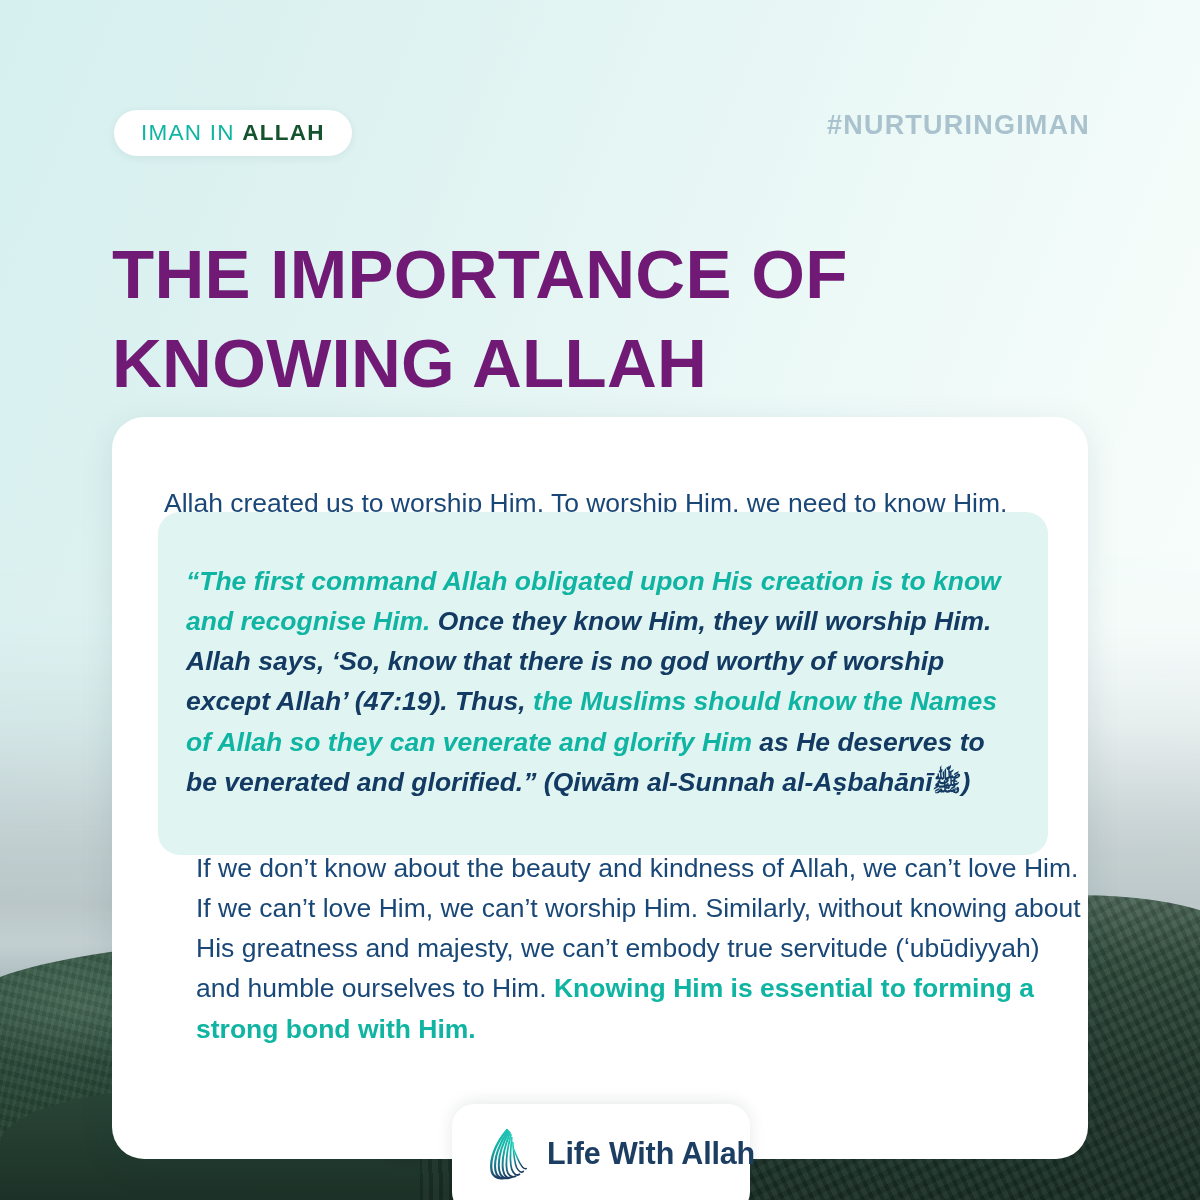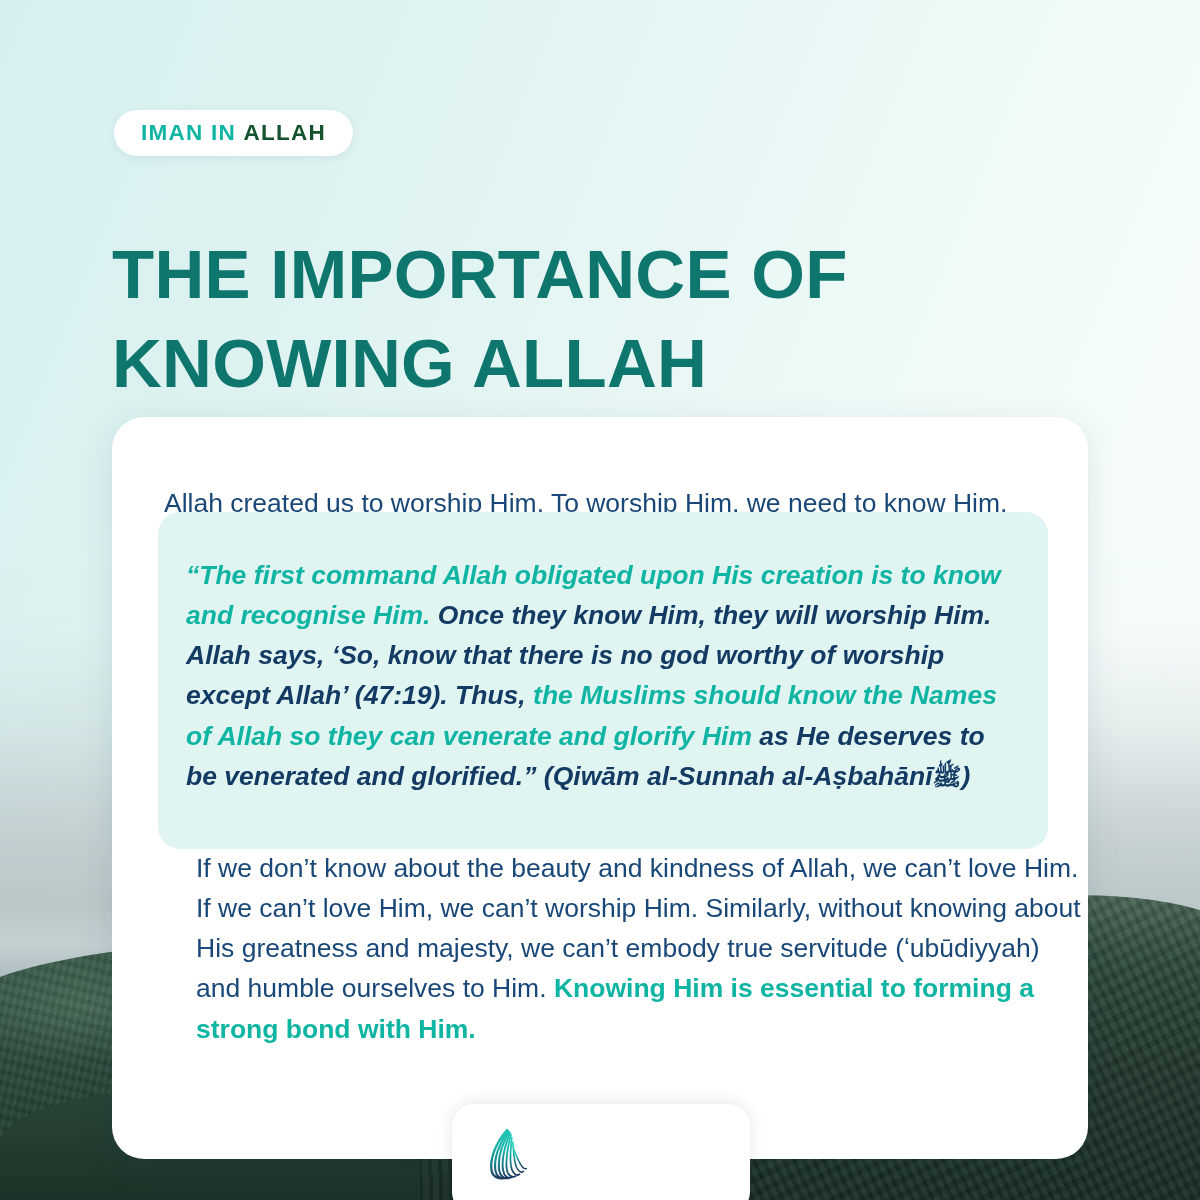--- a/index.html
+++ b/index.html
@@ -160,38 +160,38 @@
     padding: 0 27px;
     display: flex;
     align-items: center;
     background: #ffffff;
     border-radius: 26px;
     box-shadow: 0 2px 10px rgba(20,60,70,.07);
     letter-spacing: .055em;
     font-size: 22.5px;
     white-space: nowrap;
   }
-  .badge .b-light { color: #0fb5a2; font-weight: 700; }
+  .badge .b-light { color: #0fb5a2; font-weight: 400; }
   .badge .b-bold  { color: #14532d; font-weight: 800; margin-left: .34em; }
 
   .hashtag {
     position: absolute;
     right: 110px; top: 110px;
     font-size: 27px;
     font-weight: 700;
     letter-spacing: .045em;
     color: #a9c2cd;
     white-space: nowrap;
   }
 
   .title {
     position: absolute;
     left: 112px; top: 185px;
     width: 900px;
-    color: #0f766e;
+    color: #701a75;
     font-size: 69px;
     font-weight: 800;
     line-height: 1.28;
     letter-spacing: .004em;
     white-space: pre-line;
   }
 
   
   .card {
     position: absolute;
@@ -210,21 +210,21 @@
     color: #194878;
     font-size: 26.5px;
     font-weight: 400;
     line-height: 1.36;
   }
 
   .quotebox {
     position: absolute;
     left: 46px; top: 95px;
     width: 890px;
-    padding: 16px 28px 26px 28px;
+    padding: 22px 28px 26px 28px;
     box-sizing: border-box;
     background: #e0f4f1;
     border-radius: 22px;
   }
   .quote-text {
     color: #133a62;
     font-size: 26.5px;
     font-weight: 700;
     font-style: italic;
     line-height: 1.52;
@@ -292,20 +292,21 @@
     <div class="bg-cool-tint"></div>
   </div>
 
   <div class="top-wash"></div>
 
   <div class="badge">
     <span class="b-light">IMAN IN</span>
       <span class="b-bold">ALLAH</span>
   </div>
 
+  <div class="hashtag">#NURTURINGIMAN</div>
 
   <h1 class="title">THE IMPORTANCE OF
 KNOWING ALLAH</h1>
 
   <div class="card">
 
     <p class="lead">Allah created us to worship Him. To worship Him, we need to know Him.</p>
 
     <div class="quotebox">
       <p class="quote-text"><span class="hl">“The first command Allah obligated upon His creation is to know and recognise Him.</span><span> Once they know Him, they will worship Him. Allah says, ‘So, know that there is no god worthy of worship except Allah’ (47:19). Thus, </span><span class="hl">the Muslims should know the Names of Allah so they can venerate and glorify Him</span><span> as He deserves to be venerated and glorified.” </span><span>(Qiwām al-Sunnah al-Aṣbahānī</span><span class="honorific">ﷺ</span><span>)</span></p>
@@ -329,15 +330,16 @@
         <path d="M25 3 C 14 16, 7 32, 9 45 C 10 51, 15 54, 21 53" stroke-width="2.4"></path>
         <path d="M26 4 C 17 17, 11 33, 13 45 C 14 51, 18 54, 24 53" stroke-width="2.2"></path>
         <path d="M27 5 C 20 18, 15 33, 17 45 C 18 51, 22 54, 27 53" stroke-width="2.1"></path>
         <path d="M28 6 C 23 19, 19 34, 21 45 C 22 51, 26 54, 30 52" stroke-width="2.0"></path>
         <path d="M29 8 C 26 20, 23 34, 25 45 C 26 50, 30 53, 34 51" stroke-width="1.9"></path>
         <path d="M30 11 C 29 22, 27 35, 30 44 C 32 49, 35 51, 38 49" stroke-width="1.8"></path>
         <path d="M31 16 C 32 25, 32 35, 35 42 C 37 46, 40 48, 42 46" stroke-width="1.7"></path>
         <path d="M32 23 C 35 30, 37 36, 40 40 C 42 43, 44 44, 45 43" stroke-width="1.5"></path>
       </g>
     </svg>
+    <span class="logo-word">Life With Allah</span>
   </div>
 
 </div>
 
 </body></html>

